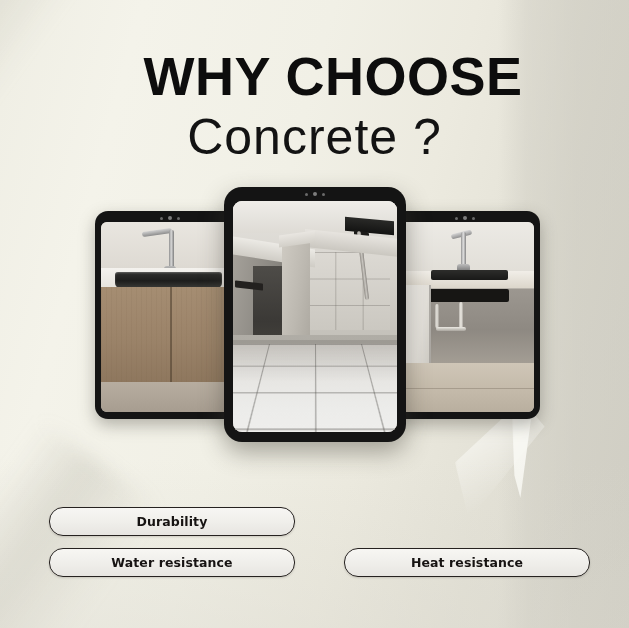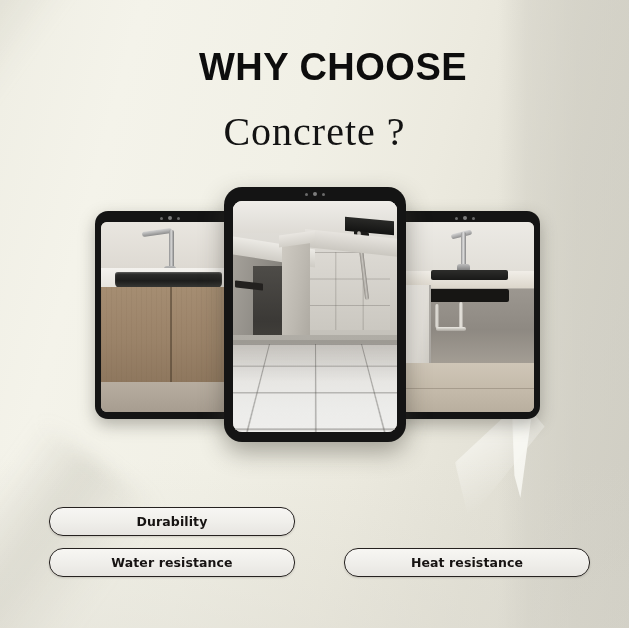--- a/index.html
+++ b/index.html
@@ -102,35 +102,35 @@
   }
 
   
   .title {
     position: absolute;
     left: 0; right: 0;
     top: 48px;
     text-align: center;
     font-family: "Liberation Sans", sans-serif;
     font-weight: 700;
-    font-size: 38px;
+    font-size: 54px;
     letter-spacing: 0.5px;
     color: #0d0d0d;
     line-height: 1.05;
     white-space: nowrap;
     padding-left: 37px;
   }
   .subtitle {
     position: absolute;
     left: 0; right: 0;
     top: 108px;
     text-align: center;
-    font-family: Liberation Serif, serif;
+    font-family: Liberation Sans, sans-serif;
     font-weight: 400;
-    font-size: 40px;
+    font-size: 50px;
     letter-spacing: 1px;
     color: #131313;
     white-space: nowrap;
   }
 
   
   .tablet {
     position: absolute;
     background: #141414;
     box-shadow: 0 6px 16px rgba(60,58,48,0.35);

